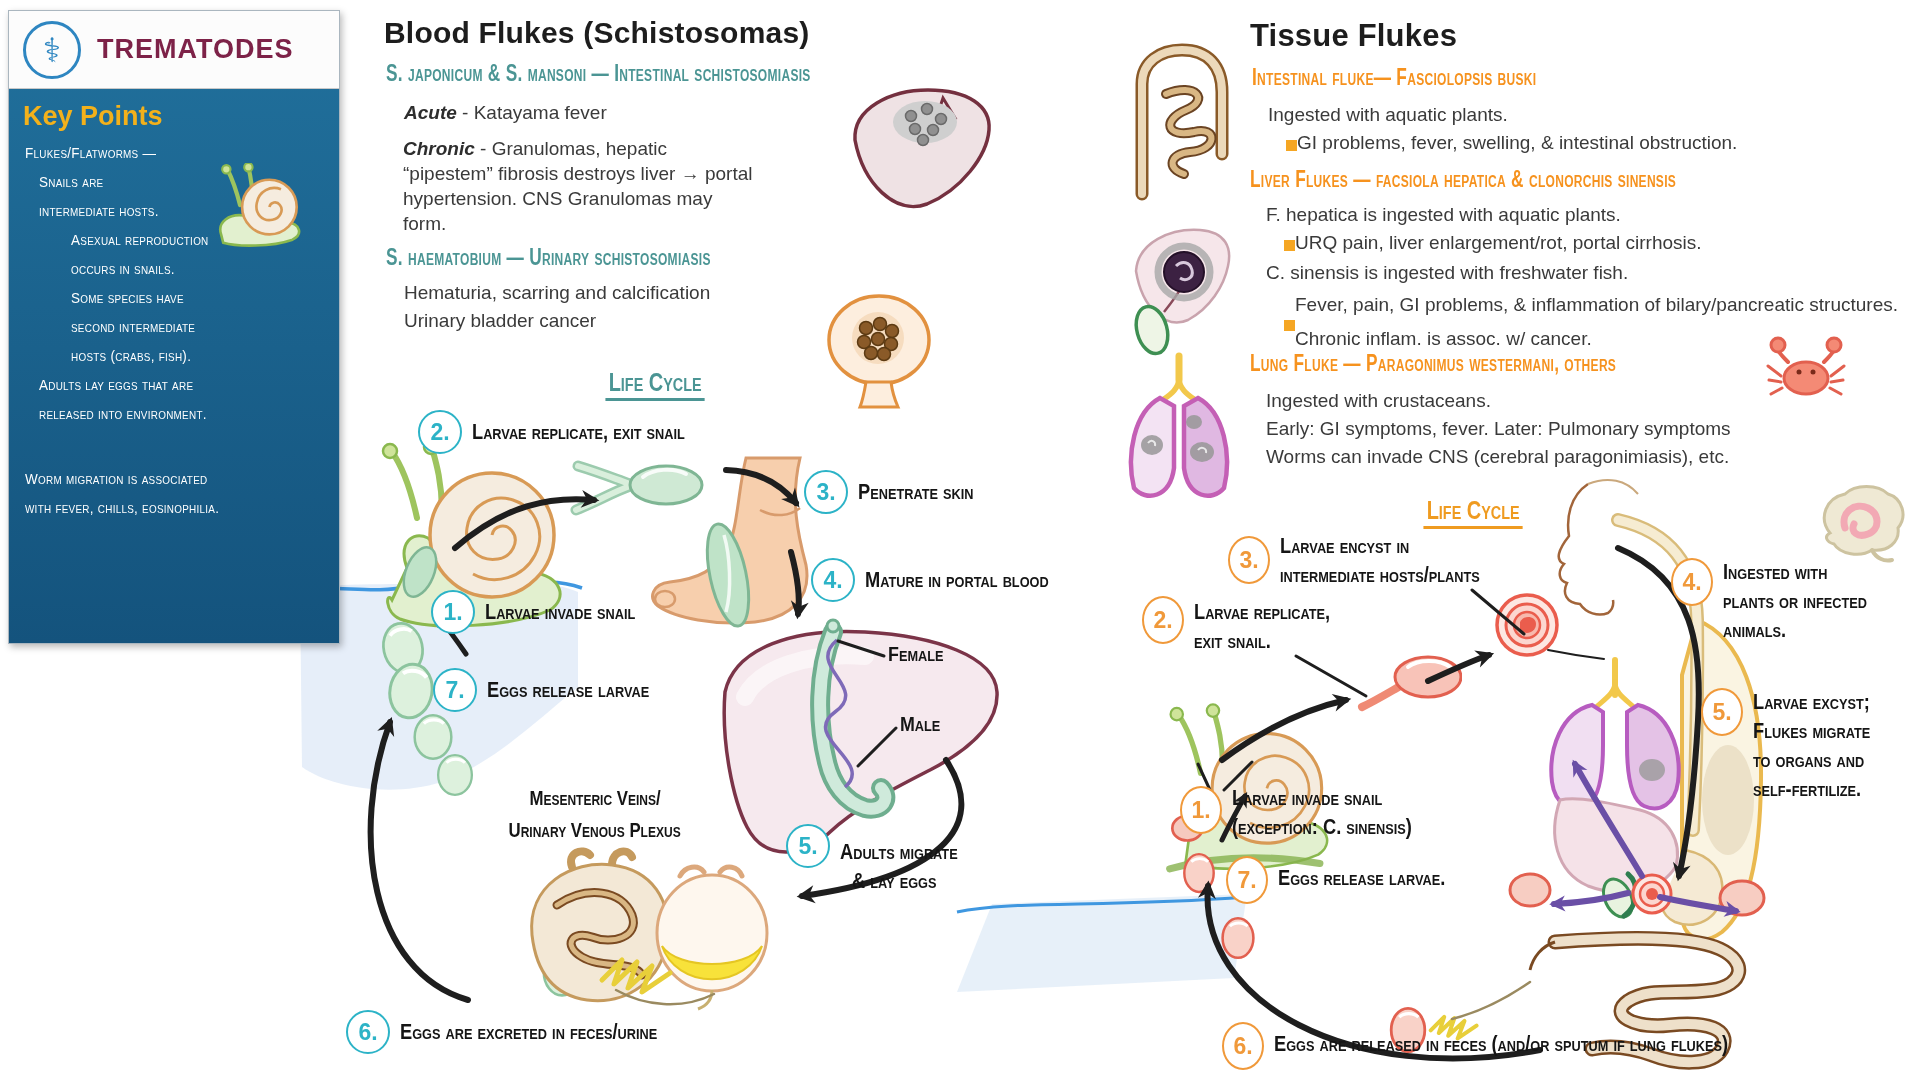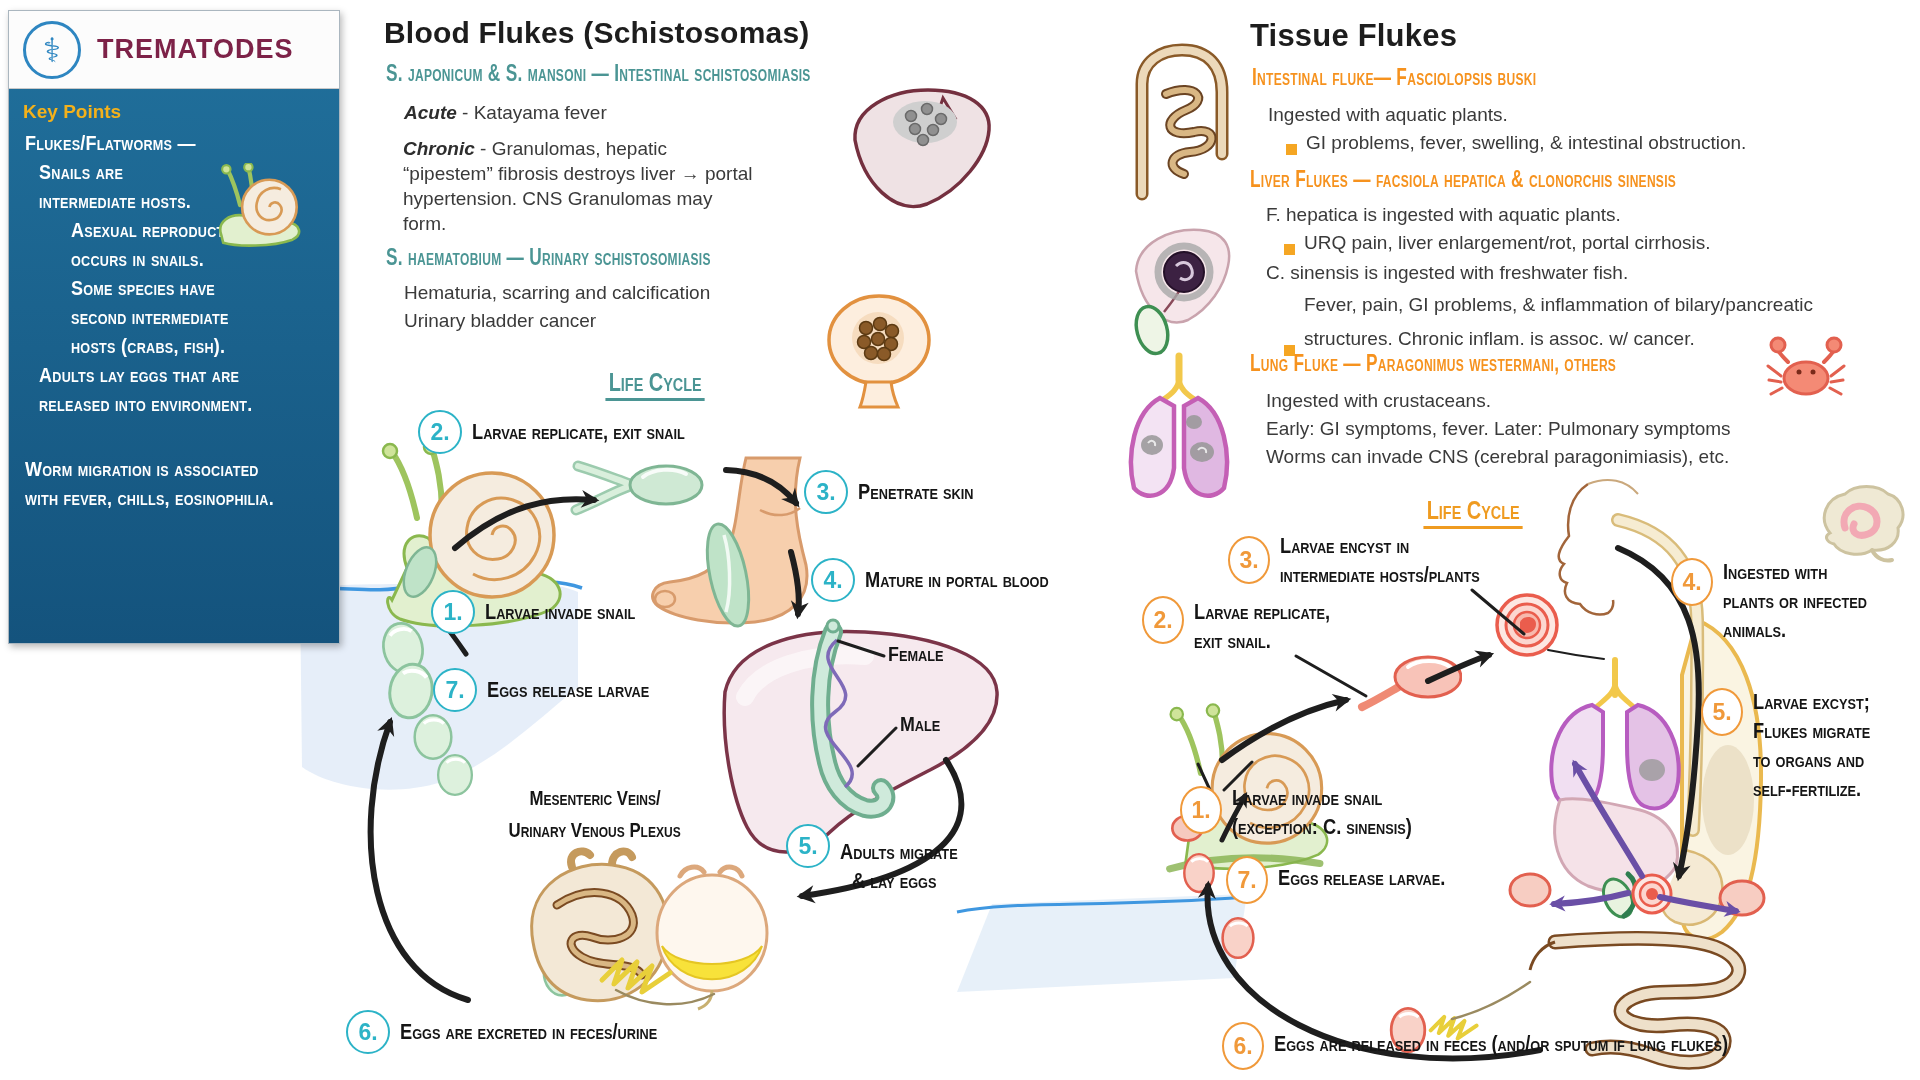--- a/index.html
+++ b/index.html
@@ -13,32 +13,32 @@
 
   
   .sidebar{left:8px;top:10px;width:330px;height:632px;background:linear-gradient(180deg,#21719d,#14537d);
            border:1px solid #aab6bf;box-shadow:2px 3px 7px rgba(0,0,0,.28)}
   .sb-header{position:absolute;left:0;top:0;width:100%;height:78px;background:#fcfcfc;
              border-bottom:1px solid #c9c9c9;display:flex;align-items:center;gap:16px;box-sizing:border-box;padding:0 14px}
   .logo{width:52px;height:52px;border:3px solid #2e86c1;border-radius:50%;display:flex;align-items:center;justify-content:center;flex:none}
   .logo-glyph{font-family:"DejaVu Sans",sans-serif;font-size:34px;color:#2e86c1;line-height:1}
   .sb-title{color:#7d2248;font-size:27px;font-weight:800;letter-spacing:1px}
   .sb-body{position:absolute;left:0;top:78px;width:100%}
-  .kp{color:#f3b11b;font-size:19px;font-weight:800;margin:12px 0 6px 14px}
-  .sbline{color:#fff;font-variant:small-caps;font-size:20px;line-height:29px;font-weight:700;letter-spacing:.3px}
+  .kp{color:#f3b11b;font-size:27px;font-weight:800;margin:12px 0 6px 14px}
+  .sbline{color:#fff;font-variant:small-caps;font-size:15px;line-height:29px;font-weight:400;letter-spacing:.3px}
   .ind0{padding-left:16px}.ind1{padding-left:30px}.ind2{padding-left:62px}
   .gaptop{margin-top:36px}
 
   
   .h-main{font-size:30px;font-weight:800;color:#1d1d1d;letter-spacing:.2px}
   .h-teal{color:#4b9594;font-variant:small-caps;font-size:23px;font-weight:700;letter-spacing:.4px}
   .h-orange{color:#f6921e;font-variant:small-caps;font-size:23px;font-weight:700;letter-spacing:.4px}
   .btext{font-size:19px;color:#3a3a3a;line-height:25px}
   .ital{font-style:italic;font-weight:600;color:#2e2e2e}
-  .brow{display:flex;gap:9px;align-items:flex-end}
+  .brow{display:flex;align-items:center}
   .bsq{width:11px;height:11px;background:#f5a623;margin-top:6px;flex:none}
 
   .lc{font-variant:small-caps;font-size:25px;font-weight:700}
   .lc-teal{color:#4b9594;border-bottom:3px solid #4b9594;padding:0 4px 1px 4px}
   .lc-orange{color:#ef9b20;border-bottom:3px solid #ef9b20;padding:0 4px 1px 4px}
 
   
   .step{display:flex;align-items:flex-start;gap:10px}
   .circ{width:44px;height:44px;border-radius:50%;border:2.5px solid;background:#fff;display:flex;align-items:center;justify-content:center;
         font-size:23px;font-weight:600;box-sizing:border-box;flex:none}

